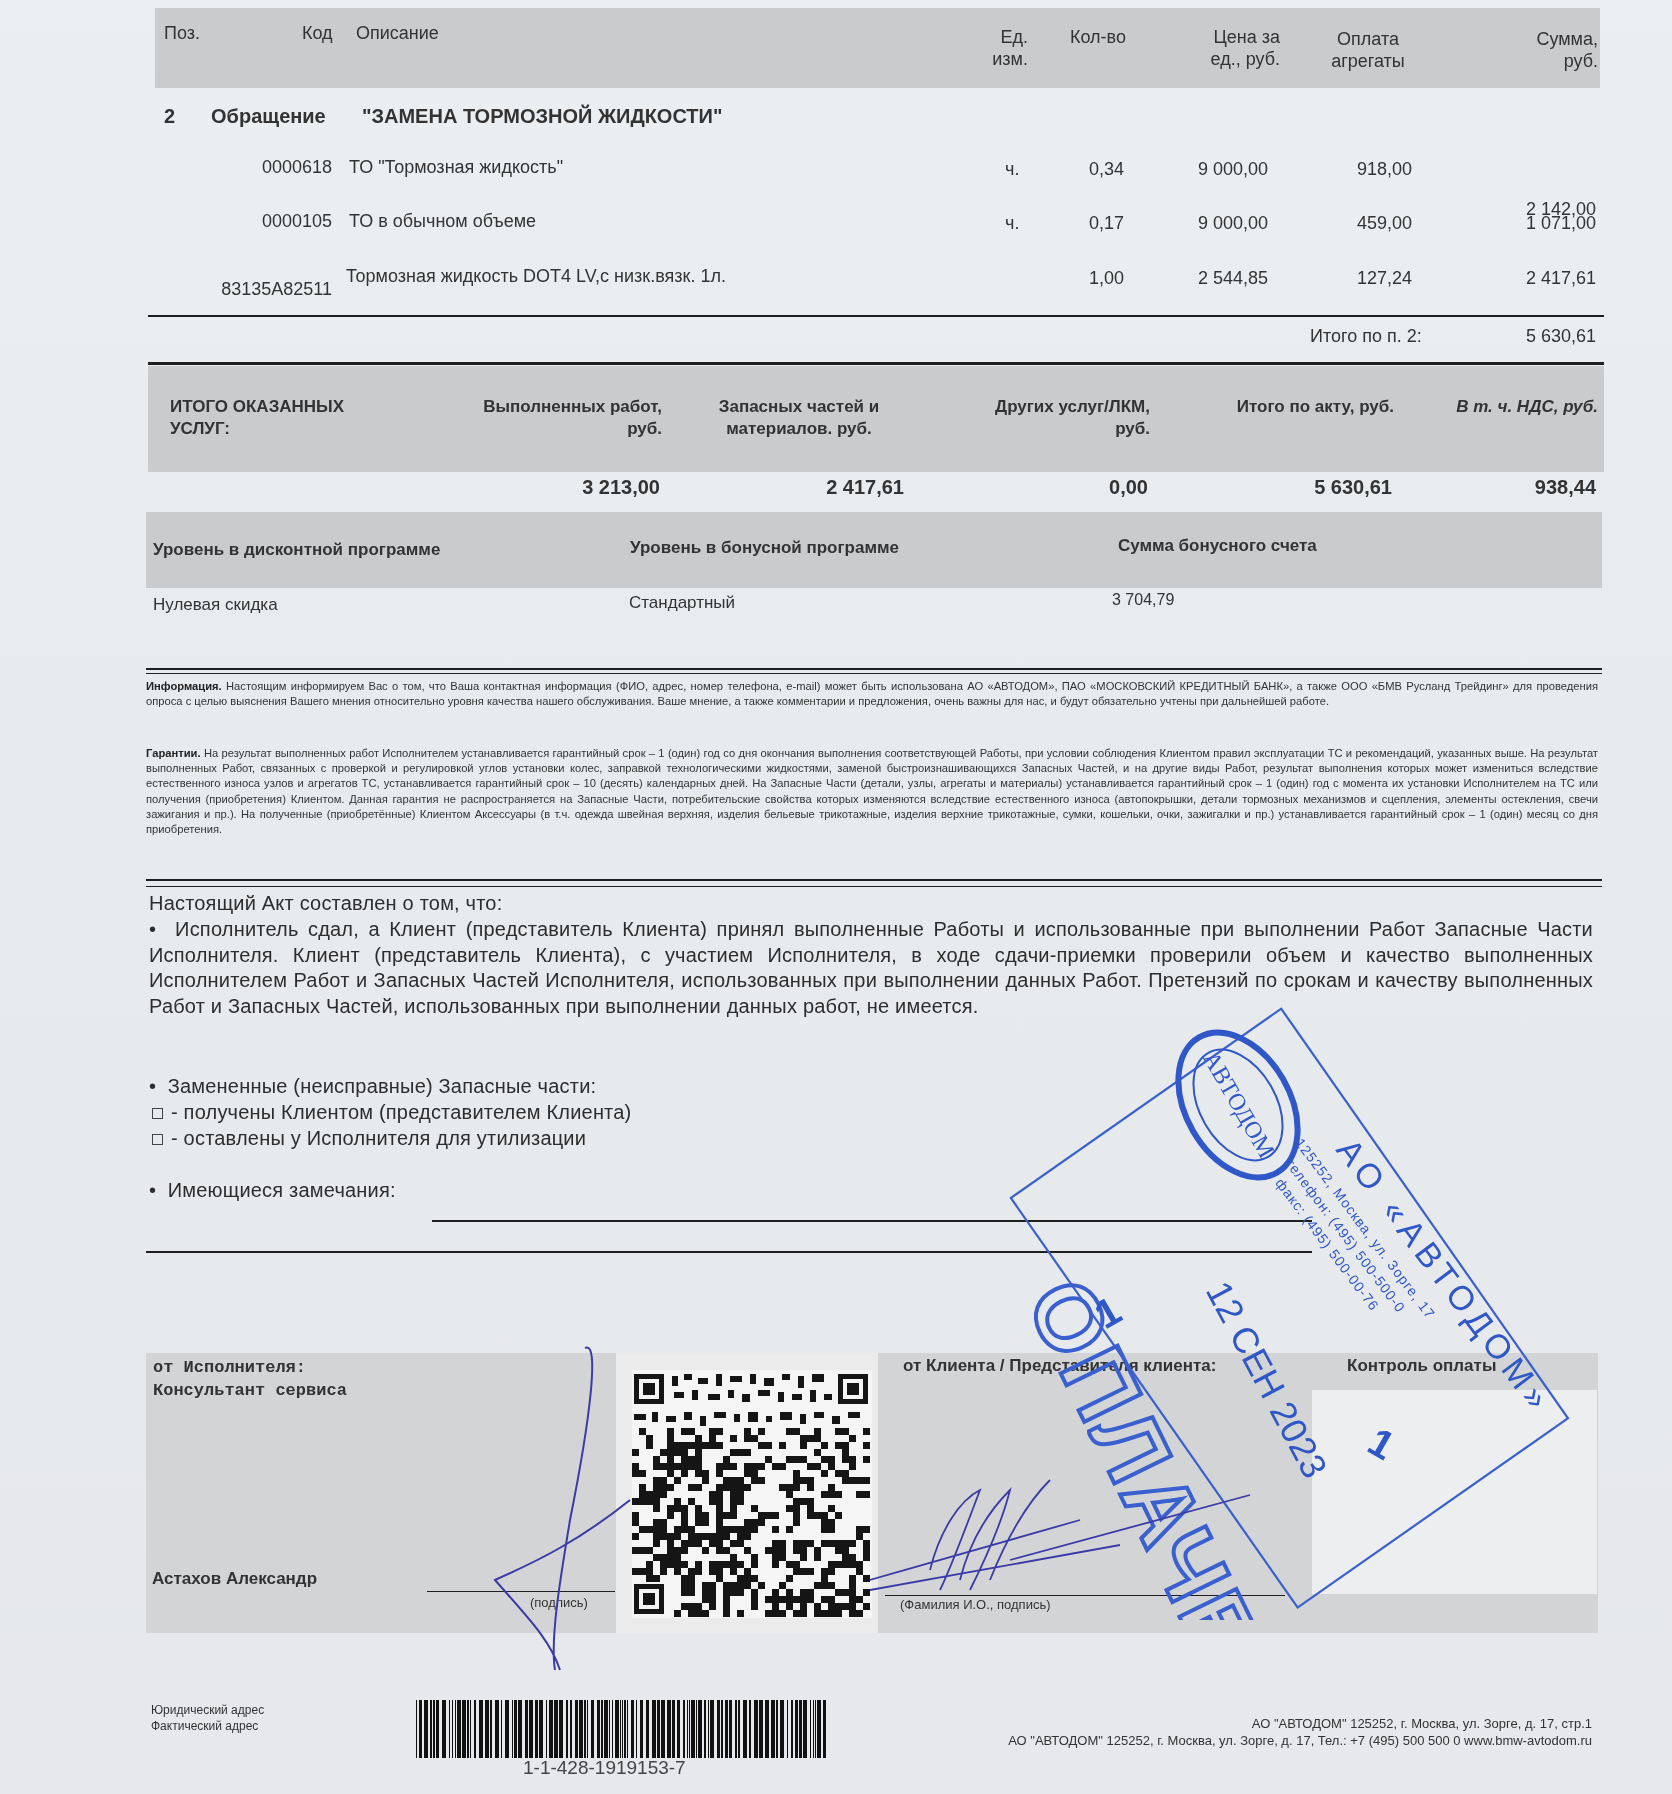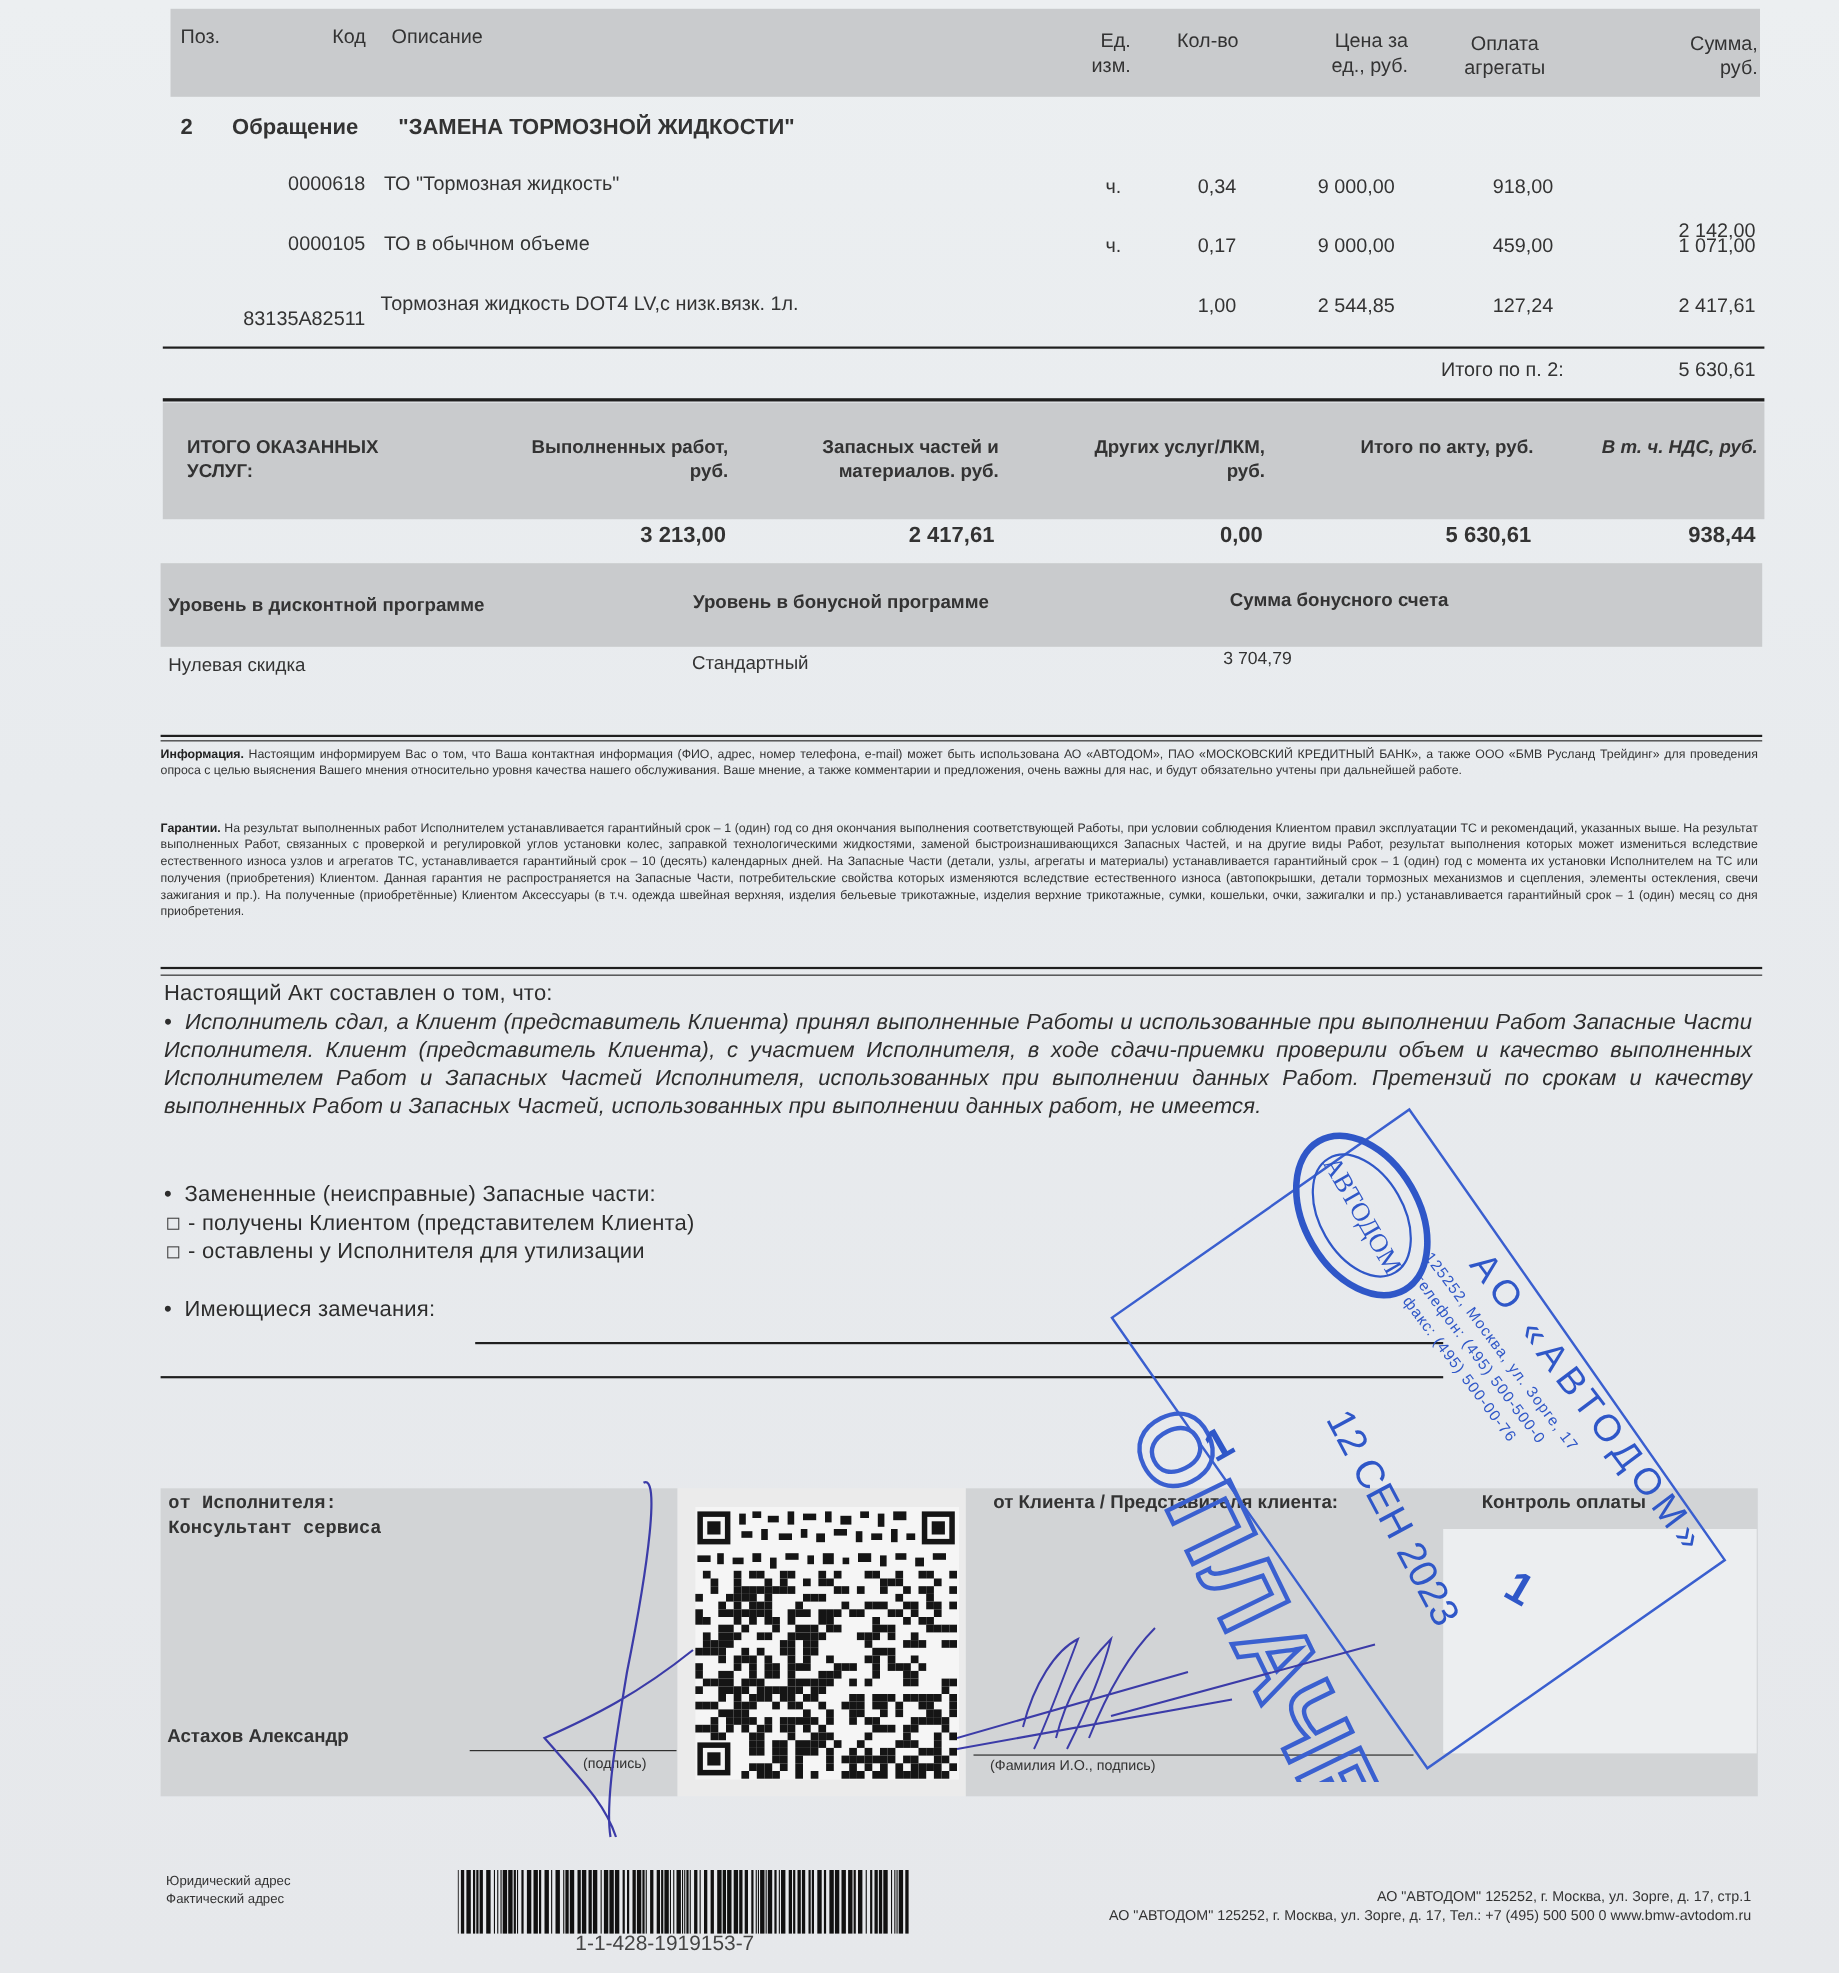--- a/index.html
+++ b/index.html
@@ -87,21 +87,21 @@
 
 <div class="abs shade" style="left:148px; top:366px; width:1456px; height:106px;"></div>
 <div class="cell b hdr" style="left:170px; top:396px; font-size:17px;">
   <div>ИТОГО ОКАЗАННЫХ</div>
   <div>УСЛУГ:</div>
 </div>
 <div class="cell b hdr r" style="left:430px; top:396px; width:232px; font-size:17px;">
   <div>Выполненных работ,</div>
   <div>руб.</div>
 </div>
-<div class="cell b hdr r" style="left:690px; top:396px; width:218px; font-size:17px;">
+<div class="cell b hdr r" style="left:690px; top:396px; width:218px; font-size:17px;text-align:center;">
   <div>Запасных частей и</div>
   <div>материалов. руб.</div>
 </div>
 <div class="cell b hdr r" style="left:940px; top:396px; width:210px; font-size:17px;">
   <div>Других услуг/ЛКМ,</div>
   <div>руб.</div>
 </div>
 <div class="cell b hdr r" style="left:1180px; top:396px; width:214px; font-size:17px;">Итого по акту, руб.</div>
 <div class="cell b hdr r" style="left:1420px; top:396px; width:178px; font-size:17px;font-style:italic;">В т. ч. НДС, руб.</div>
 
@@ -126,21 +126,21 @@
   <span>Настоящим информируем Вас о том, что Ваша контактная информация (ФИО, адрес, номер телефона, e-mail) может быть использована АО «АВТОДОМ», ПАО «МОСКОВСКИЙ КРЕДИТНЫЙ БАНК», а также ООО «БМВ Русланд Трейдинг» для проведения опроса с целью выяснения Вашего мнения относительно уровня качества нашего обслуживания. Ваше мнение, а также комментарии и предложения, очень важны для нас, и будут обязательно учтены при дальнейшей работе.</span>
 </div>
 <div class="abs fine" style="left:146px; top:746px; width:1452px;">
   <b>Гарантии.</b>
   <span>На результат выполненных работ Исполнителем устанавливается гарантийный срок – 1 (один) год со дня окончания выполнения соответствующей Работы, при условии соблюдения Клиентом правил эксплуатации ТС и рекомендаций, указанных выше. На результат выполненных Работ, связанных с проверкой и регулировкой углов установки колес, заправкой технологическими жидкостями, заменой быстроизнашивающихся Запасных Частей, и на другие виды Работ, результат выполнения которых может измениться вследствие естественного износа узлов и агрегатов ТС, устанавливается гарантийный срок – 10 (десять) календарных дней. На Запасные Части (детали, узлы, агрегаты и материалы) устанавливается гарантийный срок – 1 (один) год с момента их установки Исполнителем на ТС или получения (приобретения) Клиентом. Данная гарантия не распространяется на Запасные Части, потребительские свойства которых изменяются вследствие естественного износа (автопокрышки, детали тормозных механизмов и сцепления, элементы остекления, свечи зажигания и пр.). На полученные (приобретённые) Клиентом Аксессуары (в т.ч. одежда швейная верхняя, изделия бельевые трикотажные, изделия верхние трикотажные, сумки, кошельки, очки, зажигалки и пр.) устанавливается гарантийный срок – 1 (один) месяц со дня приобретения.</span>
 </div>
 <div class="rule" style="left:146px; top:879px; width:1456px;"></div>
 <div class="rule" style="left:146px; top:886px; width:1456px; height:1px;"></div>
 
 <div class="abs act" style="left:149px; top:891px;">Настоящий Акт составлен о том, что:</div>
-<div class="abs act" style="left:149px; top:917px; width:1444px;font-style:italic;">
+<div class="abs act" style="left:149px; top:917px; width:1444px;">
   <span>•&nbsp;&nbsp;</span><span>Исполнитель сдал, а Клиент (представитель Клиента) принял выполненные Работы и использованные при выполнении Работ Запасные Части Исполнителя. Клиент (представитель Клиента), с участием Исполнителя, в ходе сдачи-приемки проверили объем и качество выполненных Исполнителем Работ и Запасных Частей Исполнителя, использованных при выполнении данных Работ. Претензий по срокам и качеству выполненных Работ и Запасных Частей, использованных при выполнении данных работ, не имеется.</span>
 </div>
 <div class="abs act" style="left:149px; top:1074px;">
   <span>•&nbsp;&nbsp;</span><span>Замененные (неисправные) Запасные части:</span>
 </div>
 <div class="abs act" style="left:152px; top:1100px;">
   <span class="cb"></span><span>- получены Клиентом (представителем Клиента)</span>
 </div>
 <div class="abs act" style="left:152px; top:1126px;">
   <span class="cb"></span><span>- оставлены у Исполнителя для утилизации</span>

